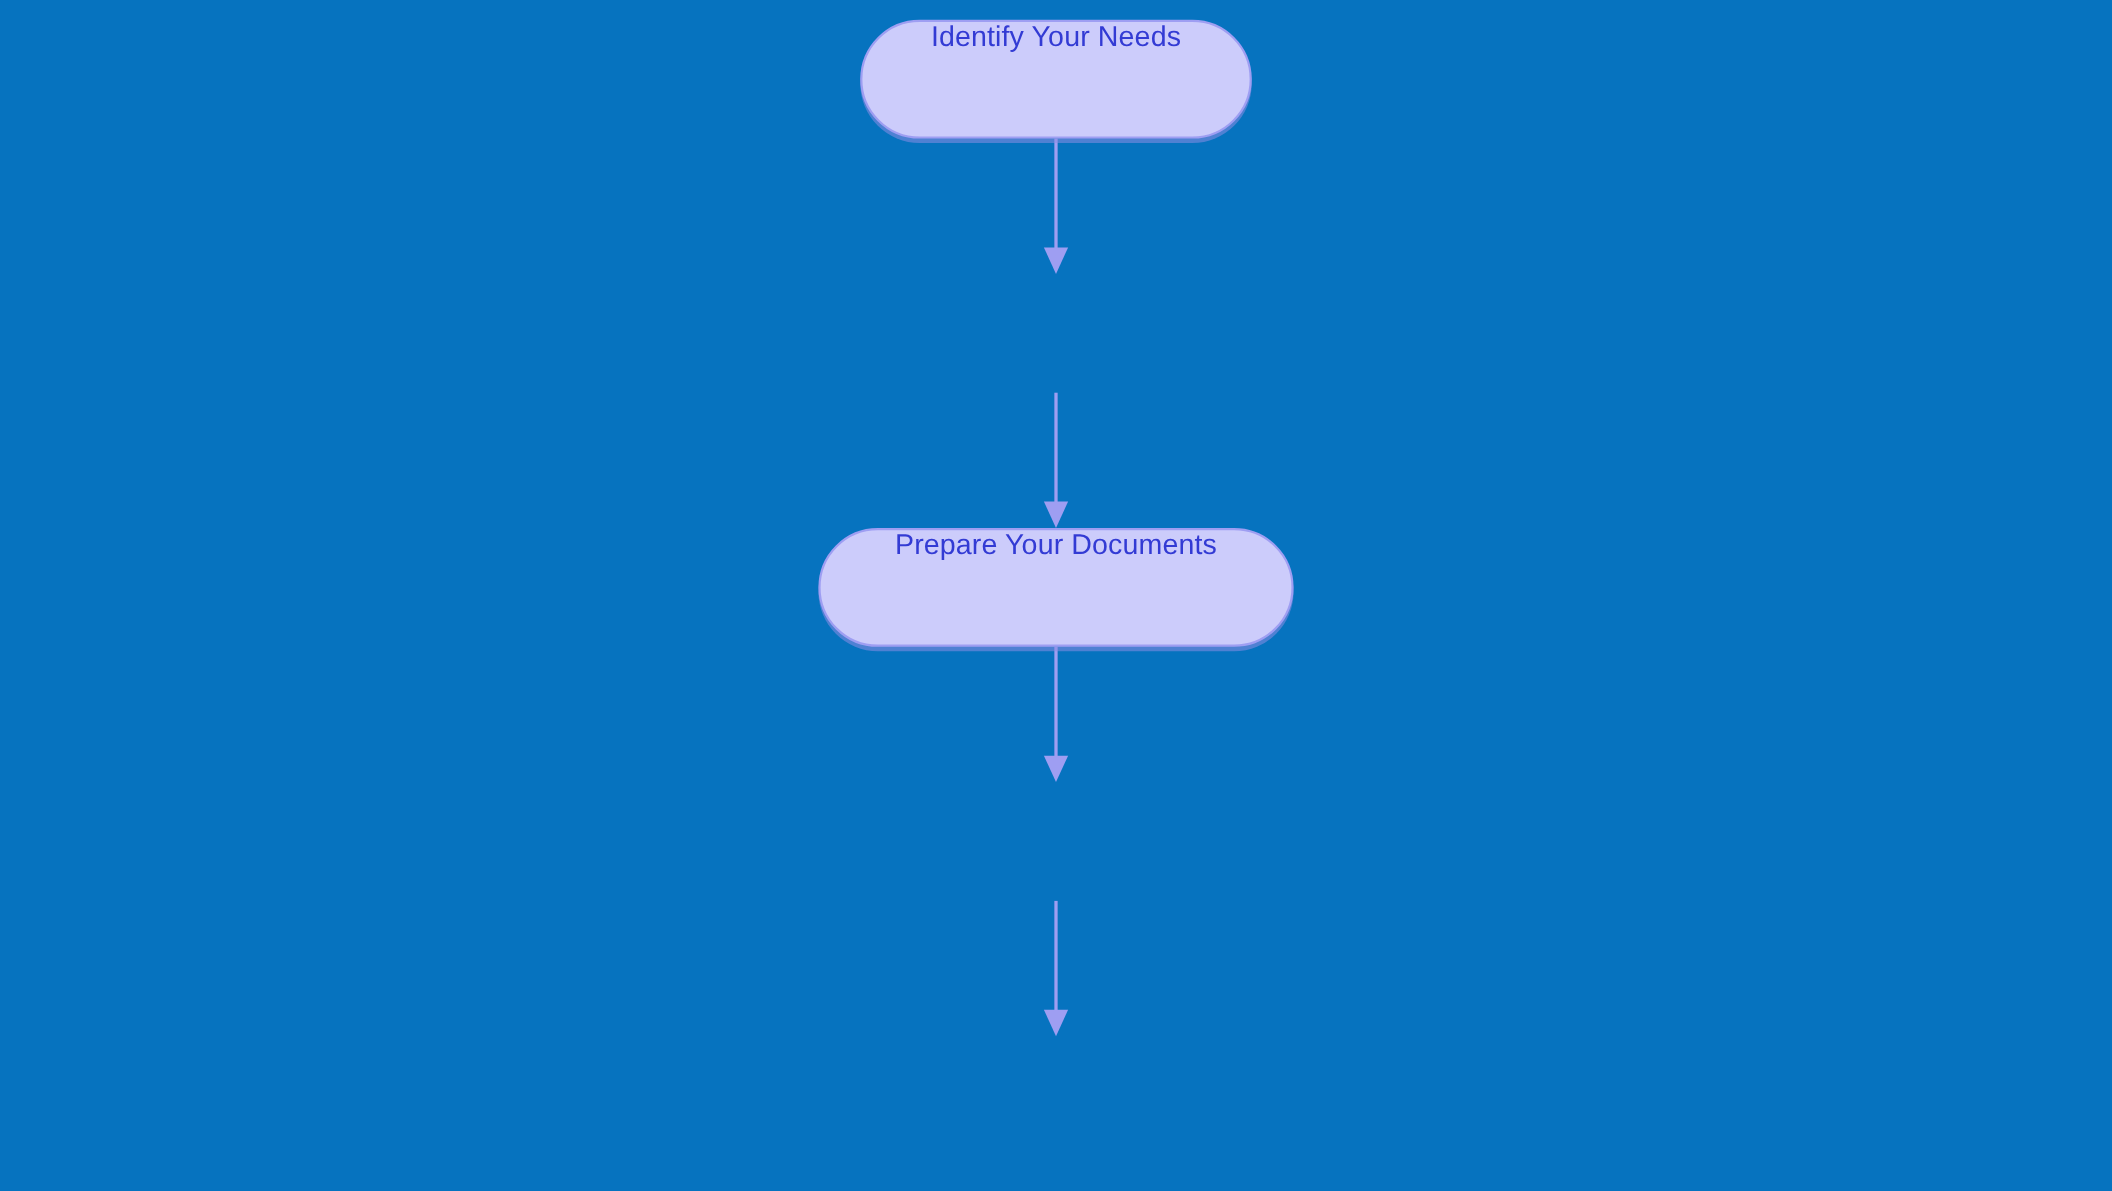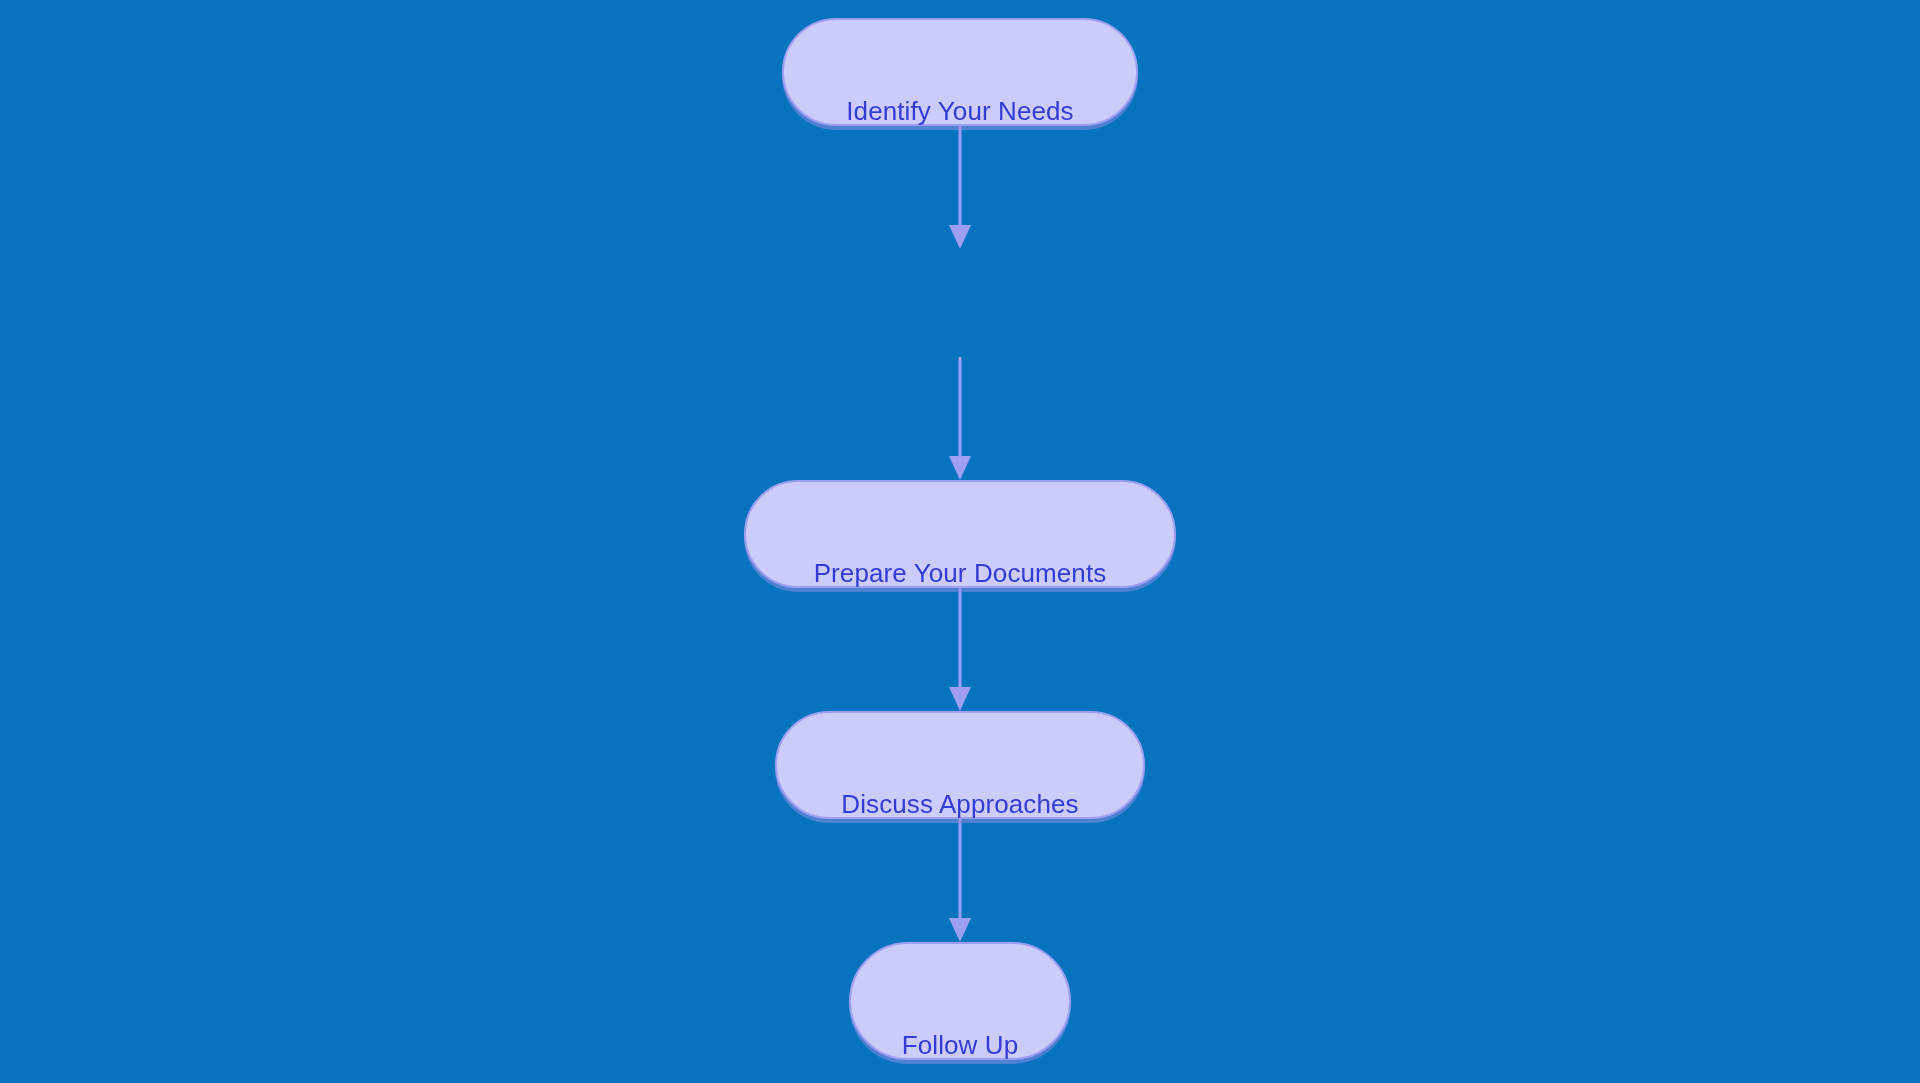--- a/index.html
+++ b/index.html
@@ -28,21 +28,21 @@
     top: 0;
     width: 1920px;
     height: 1083px;
   }
 
   
   .node {
     position: absolute;
     box-sizing: border-box;
     display: flex;
-    align-items: flex-end;
+    align-items: flex-start;
     justify-content: center;
     background: #ccccfb;
     border: 2px solid #9e9ef2;
     border-radius: 9999px;
     box-shadow: 0 4px 0 0 rgba(140,140,228,0.55);
     transform: translateX(-50%);
   }
 
   .node-label {
     color: #333bd4;
@@ -101,22 +101,16 @@
 
     <div class="node" style="left:960px; top:18px; width:356px; height:108px;">
       <span class="node-label">Identify Your Needs</span>
     </div>
 
 
     <div class="node" style="left:960px; top:480px; width:432px; height:108px;">
       <span class="node-label">Prepare Your Documents</span>
     </div>
 
-    <div class="node" style="left:960px; top:711px; width:370px; height:108px;">
-      <span class="node-label">Discuss Approaches</span>
-    </div>
 
-    <div class="node" style="left:960px; top:942px; width:222px; height:118px;">
-      <span class="node-label">Follow Up</span>
-    </div>
 
   </div>
 </div>
 
 </body></html>

